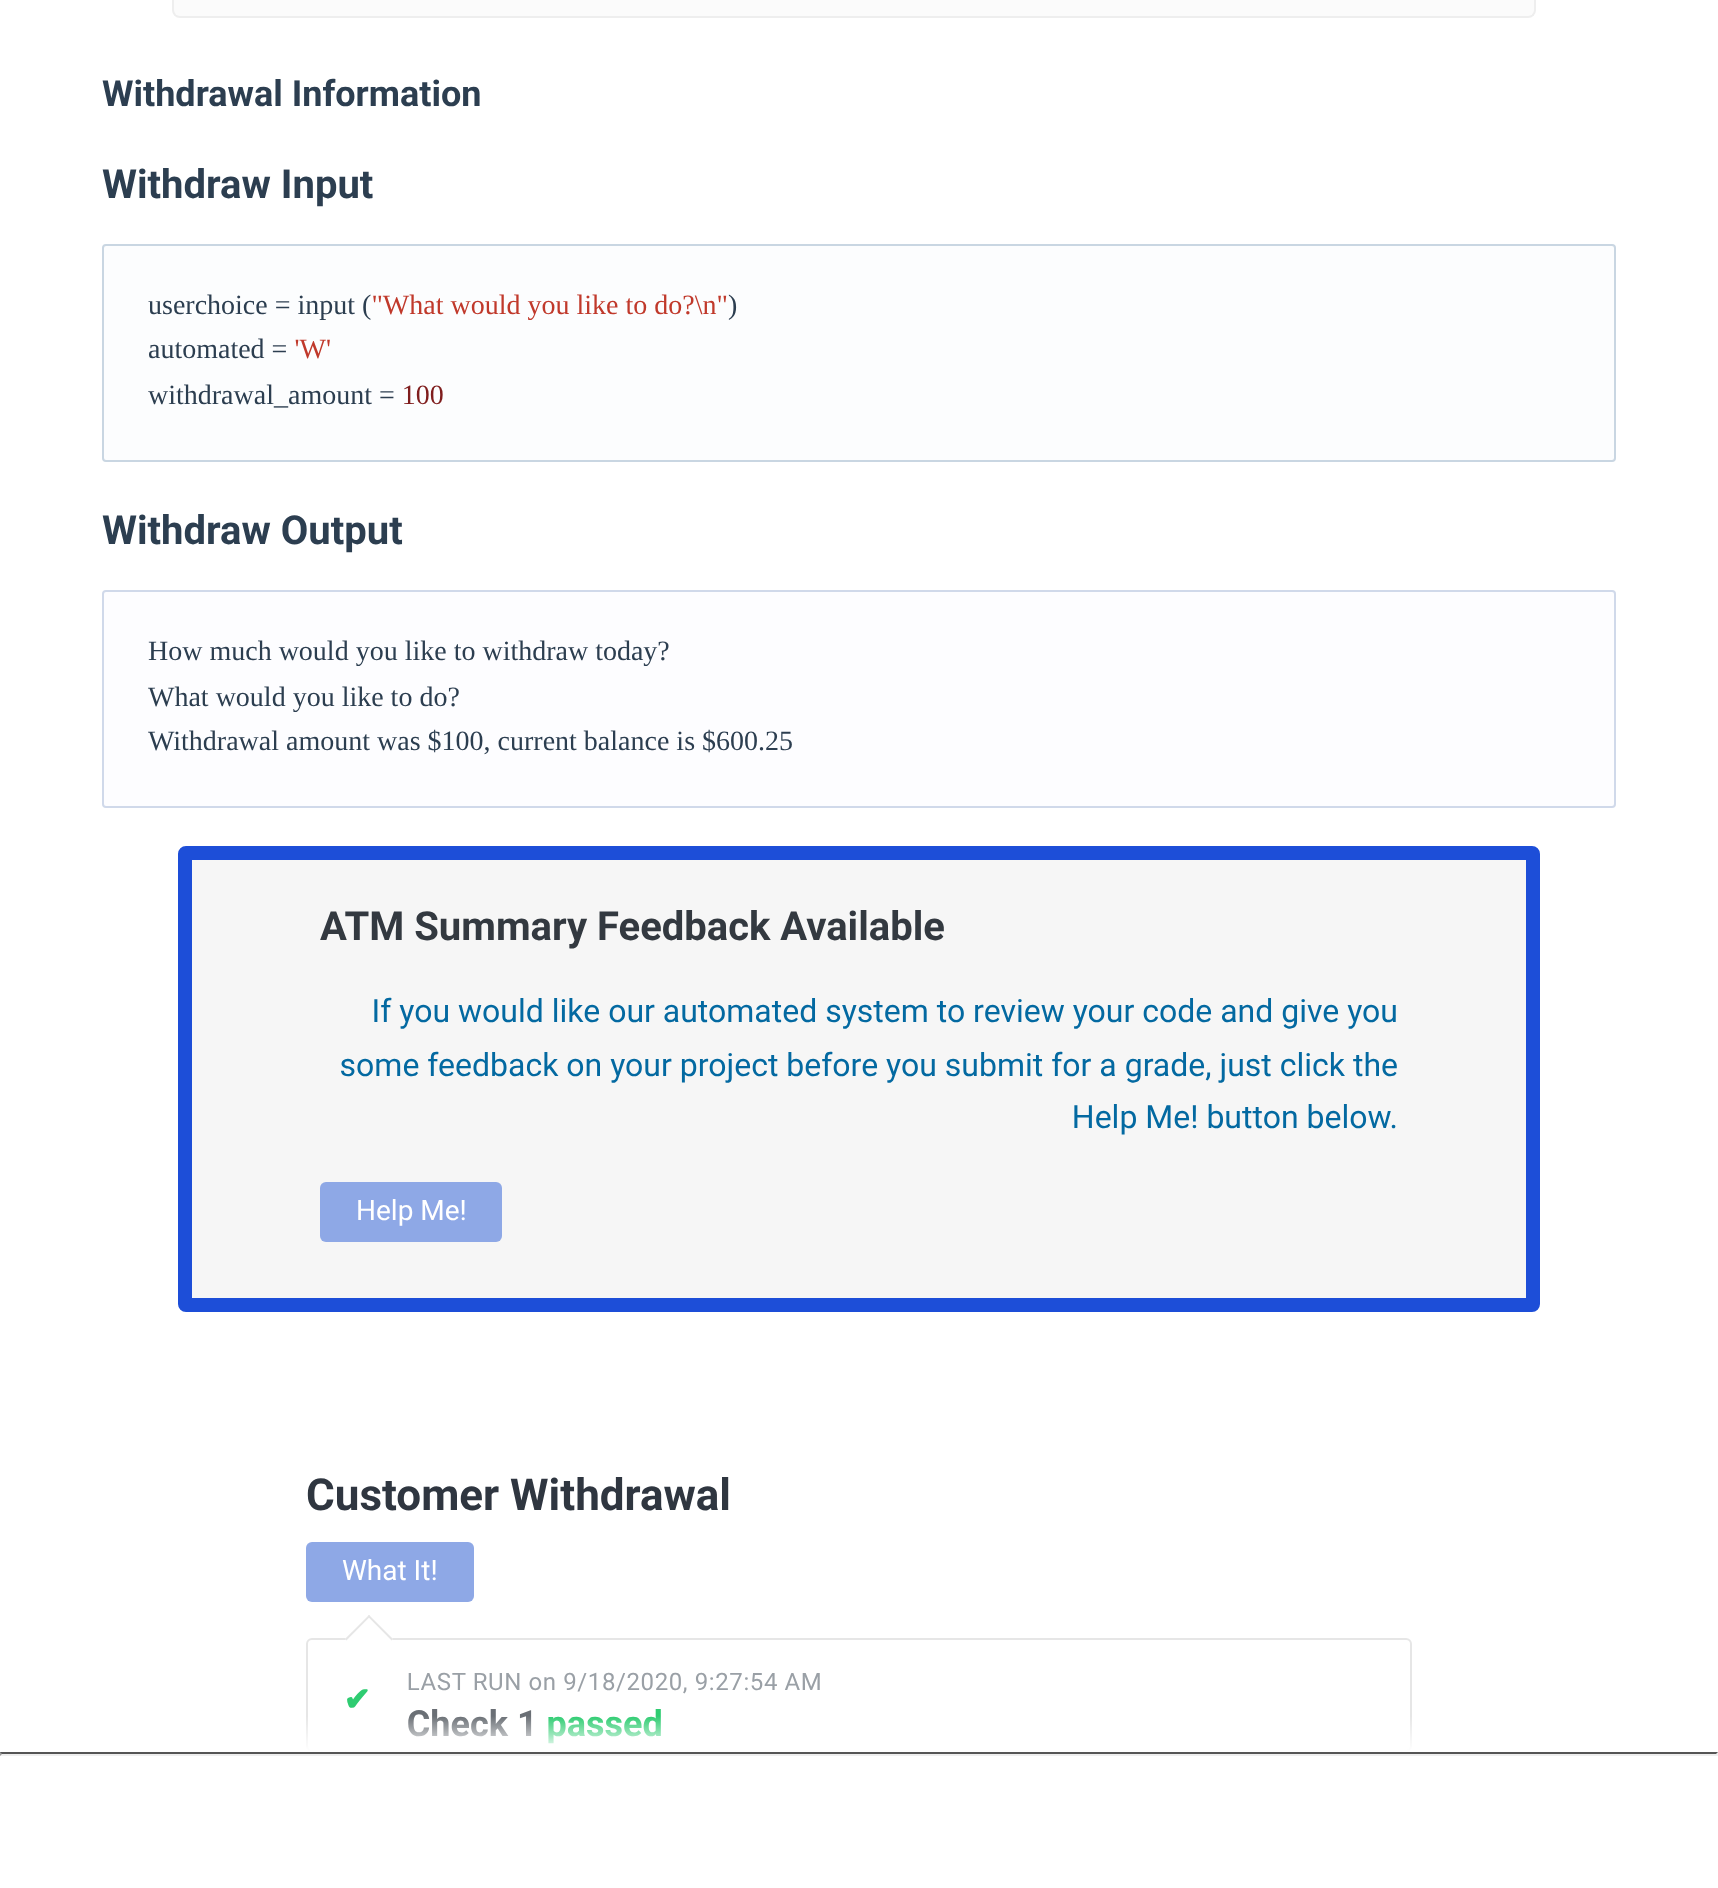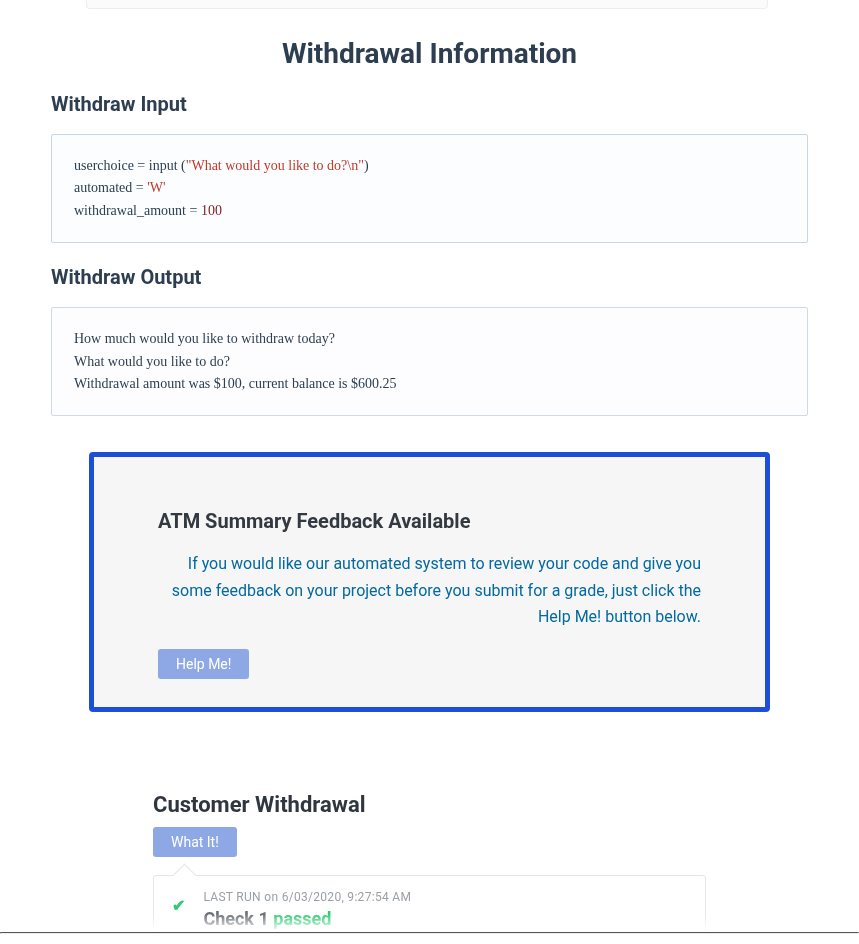--- a/index.html
+++ b/index.html
@@ -19,25 +19,24 @@
     margin-left: 35px;
     margin-right: 40px;
     height: 8px;
     background: #fbfbfb;
     border: 1px solid #eeeeee;
     border-top: none;
     border-radius: 0 0 4px 4px;
     margin-bottom: 28px;
   }
   h2 {
-    font-size: 28px;
+    font-size: 18px;
     font-weight: 700;
     color: #2c3e50;
     margin: 22px 0 18px 0;
-    text-align: center;
   }
   h3 {
     font-size: 20px;
     font-weight: 700;
     color: #2c3e50;
     margin: 22px 0 18px 0;
   }
   .code-box {
     border: 1px solid #c9d6e2;
     background: #fcfdfe;
@@ -48,25 +47,25 @@
     line-height: 1.6;
     color: #2c3e50;
   }
   .code-box.output {
     border-color: #d0d9ea;
     background: #fdfdff;
   }
   .str { color: #c0392b; }
   .num { color: #7f1d1d; }
   .card {
-    margin: 36px 38px 0 38px;
+    margin: 19px 38px 0 38px;
     background: #f6f6f6;
-    border: 5px solid #1d4ed8;
+    border: 7px solid #1d4ed8;
     border-radius: 4px;
-    padding: 52px 64px 28px 64px;
+    padding: 21px 64px 28px 64px;
   }
   .card h3 {
     margin-top: 0;
     font-size: 20px;
     font-weight: 700;
     color: #333940;
   }
   .card p {
     font-size: 16px;
     line-height: 1.65;
@@ -194,21 +193,21 @@
     <h3>Customer Withdrawal</h3>
     <button class="btn">What It!</button>
 
     <div class="result-box">
       <div class="result-row">
         <span class="check-icon">✔</span>
         <div>
           <div class="result-meta">
             <span>LAST RUN</span>
             <span>on</span>
-            <span>6/03/2020, 9:27:54 AM</span>
+            <span>9/18/2020, 9:27:54 AM</span>
           </div>
           <div class="result-title">
             <span>Check 1</span>
             <span class="passed">passed</span>
           </div>
         </div>
       </div>
     </div>
   </div>
 

